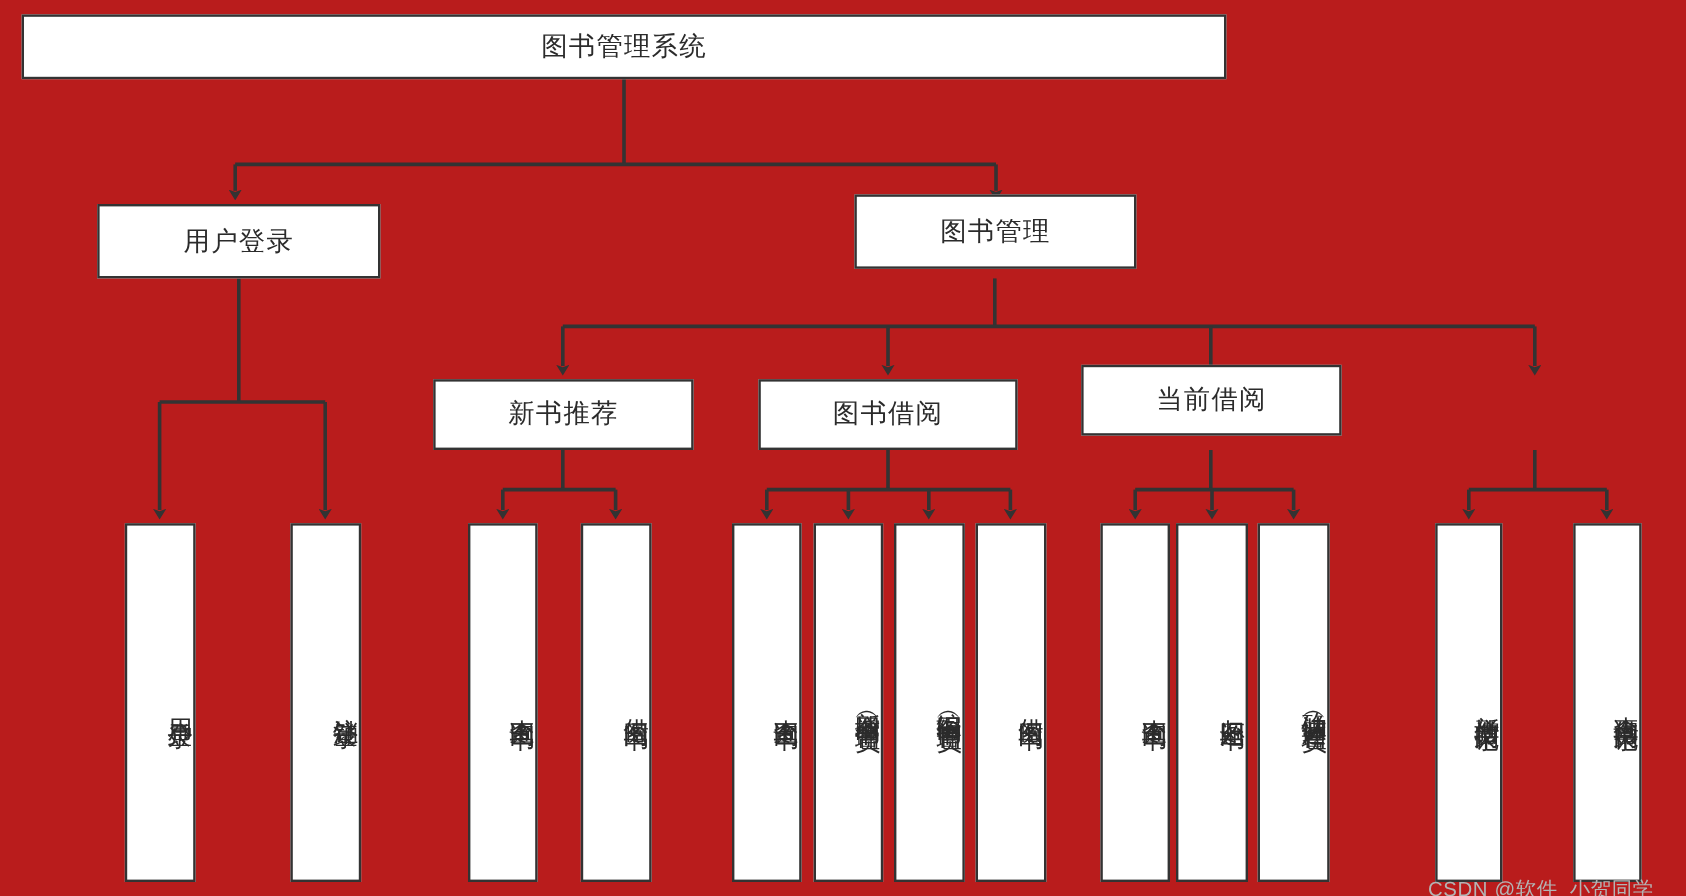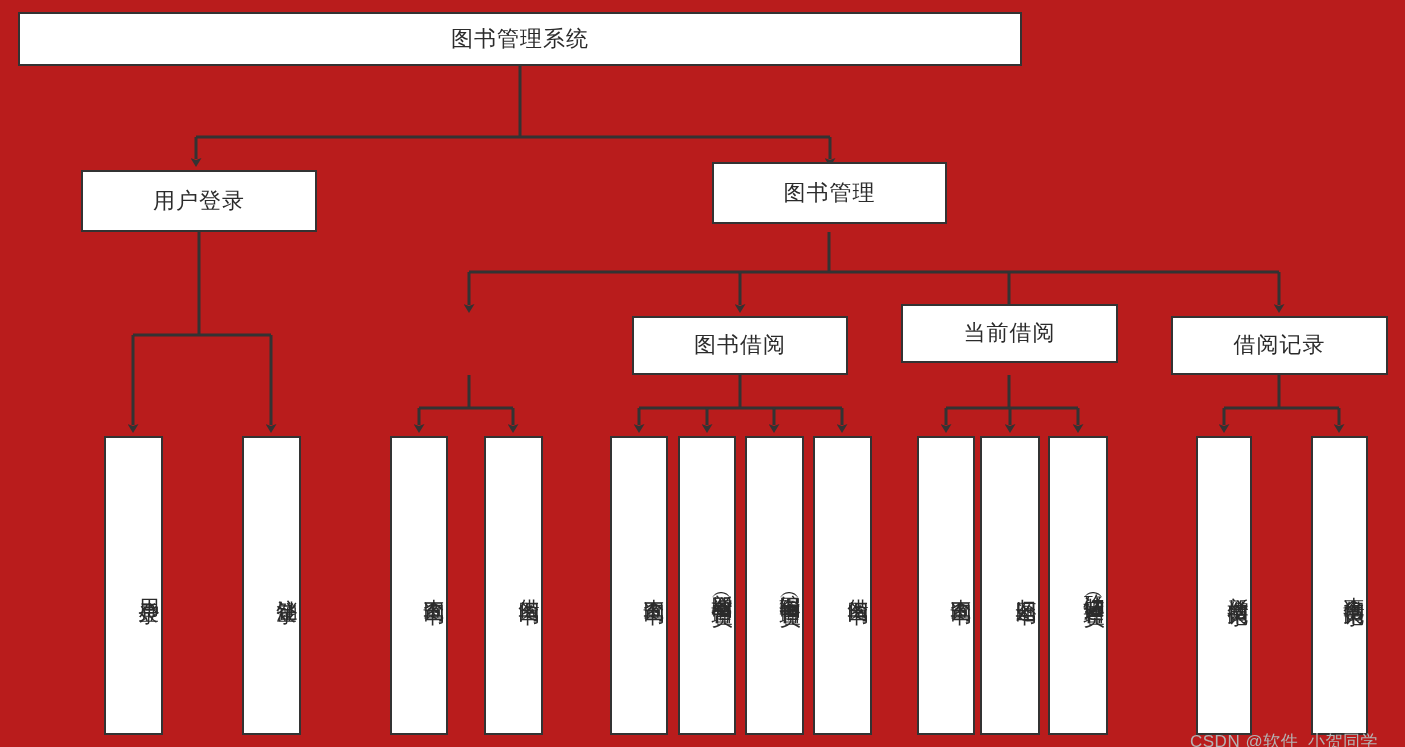--- a/index.html
+++ b/index.html
@@ -125,28 +125,28 @@
     <span class="label">图书管理系统</span>
   </div>
 
   <div class="node horiz" style="left:81px; top:170px; width:236px; height:62px;">
     <span class="label">用户登录</span>
   </div>
   <div class="node horiz" style="left:712px; top:162px; width:235px; height:62px;">
     <span class="label">图书管理</span>
   </div>
 
+  <div class="node horiz" style="left:361px; top:316px; width:217px; height:59px;">
+    <span class="label">新书推荐</span>
+  </div>
   <div class="node horiz" style="left:632px; top:316px; width:216px; height:59px;">
     <span class="label">图书借阅</span>
   </div>
   <div class="node horiz" style="left:901px; top:304px; width:217px; height:59px;">
     <span class="label">当前借阅</span>
-  </div>
-  <div class="node horiz" style="left:1171px; top:316px; width:217px; height:59px;">
-    <span class="label">借阅记录</span>
   </div>
 
   <div class="node vert" style="left:104px; top:436px; width:59px; height:299px;">
     <span class="label">用户登录</span>
   </div>
   <div class="node vert" style="left:242px; top:436px; width:59px; height:299px;">
     <span class="label">注销登录</span>
   </div>
   <div class="node vert" style="left:390px; top:436px; width:58px; height:299px;">
     <span class="label">查询图书</span>

